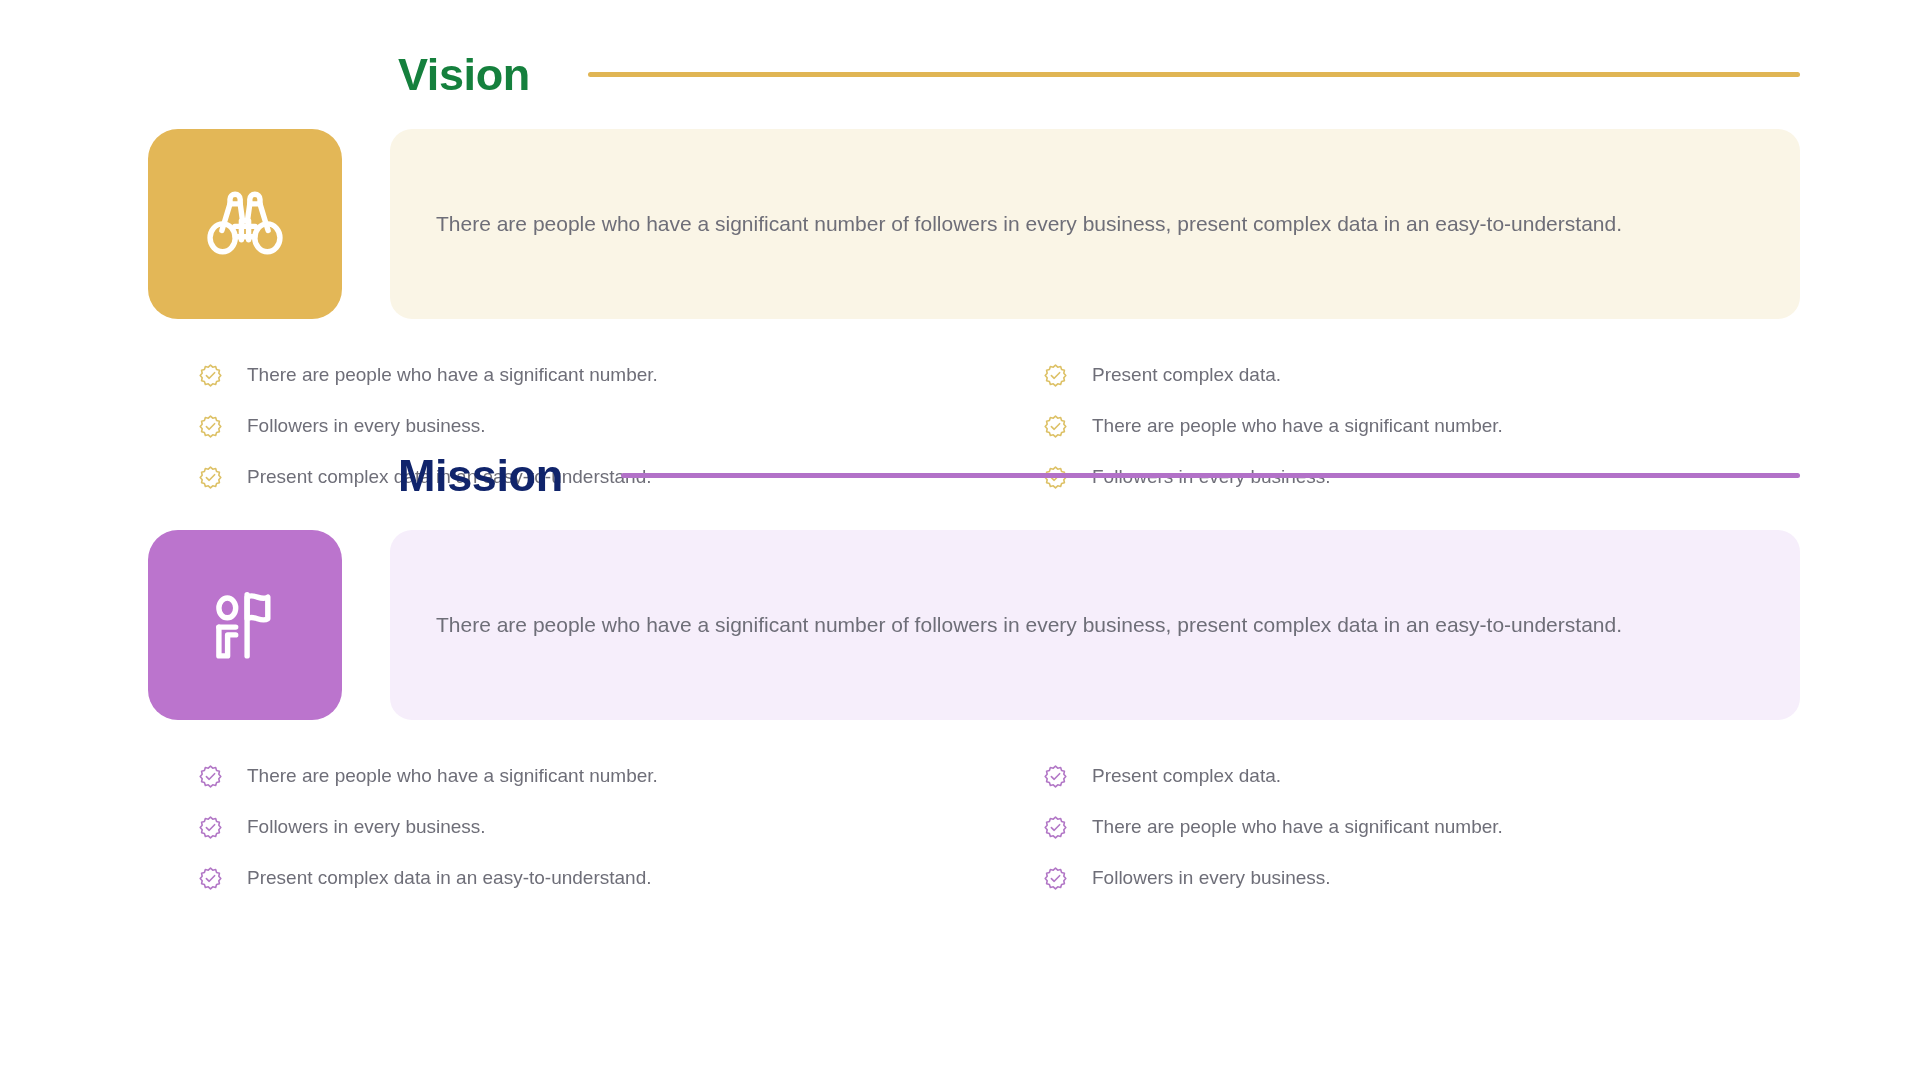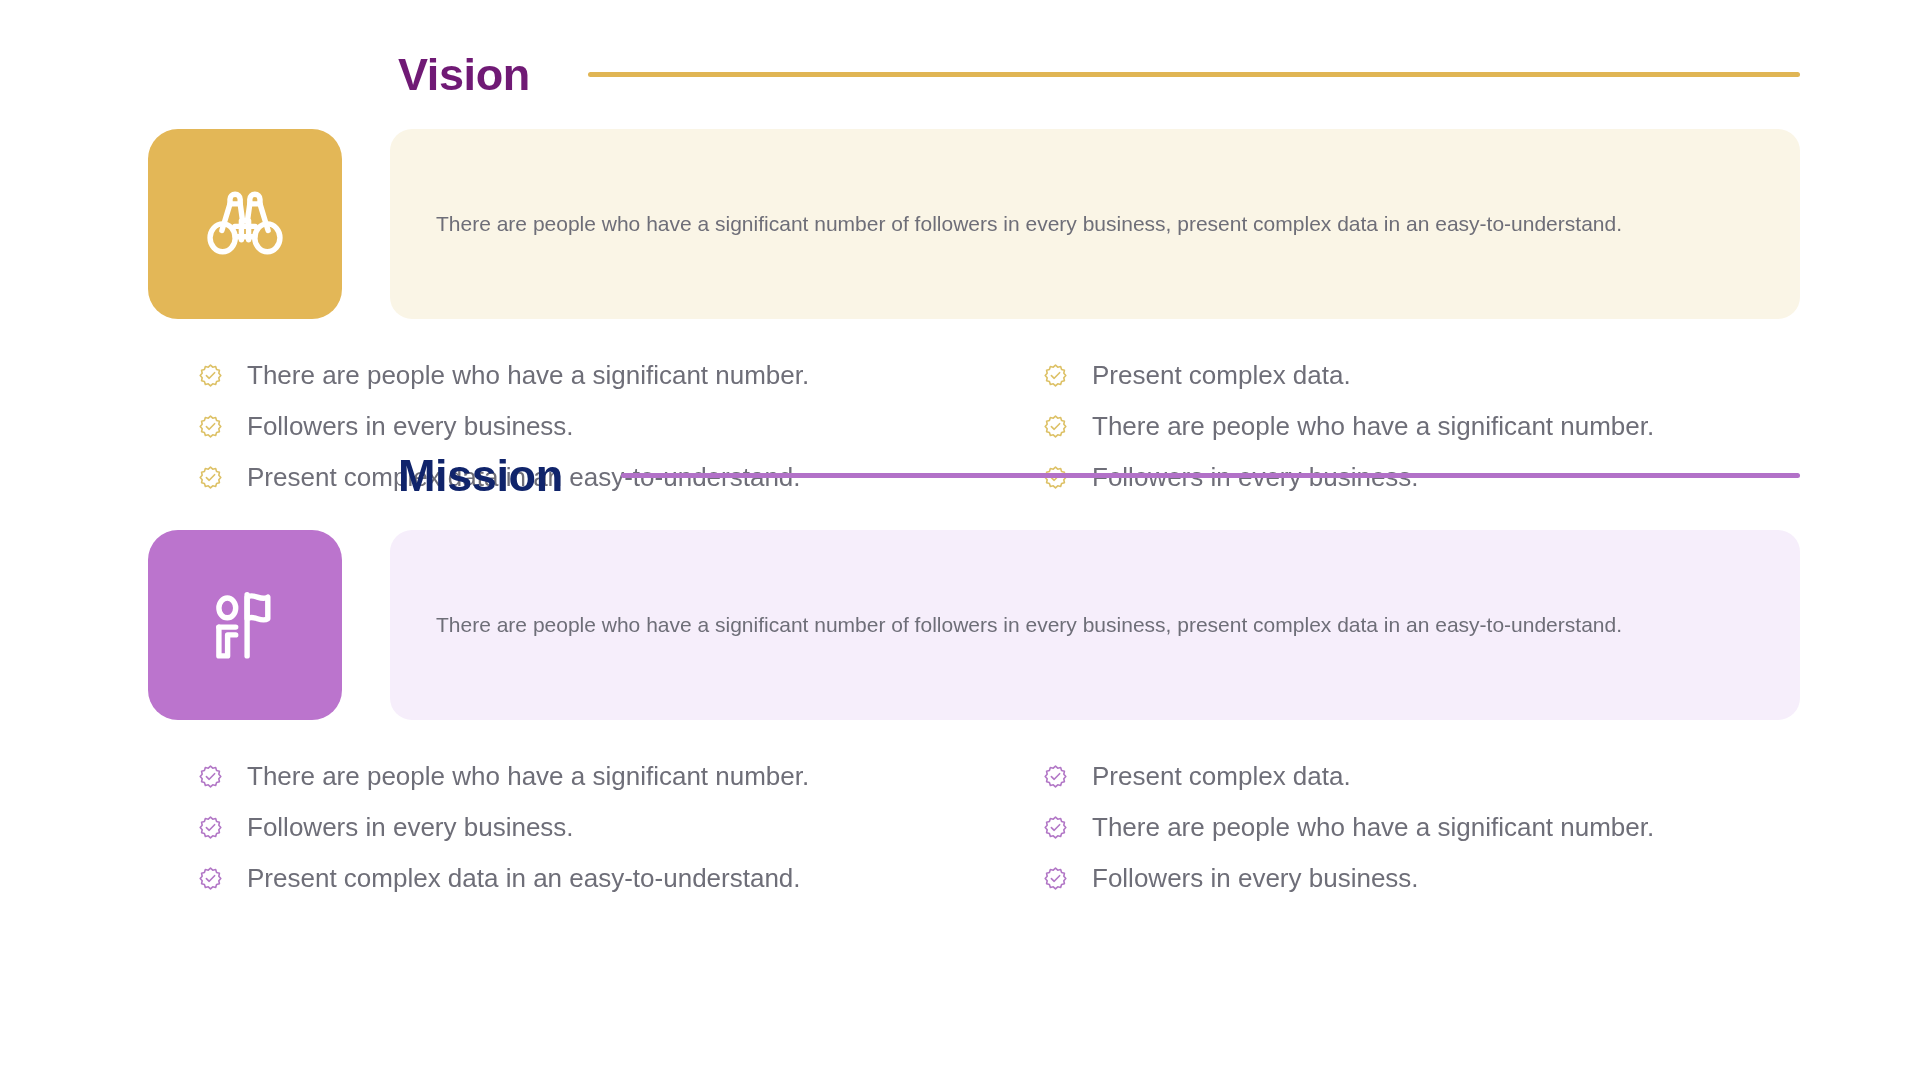--- a/index.html
+++ b/index.html
@@ -91,21 +91,21 @@
   }
   .bullet-icon {
     width: 25px;
     height: 25px;
     flex: 0 0 auto;
     margin-right: 24px;
     display: block;
   }
   .bullet-icon svg { display: block; width: 25px; height: 25px; }
   .bullet-text {
-    font-size: 26px;
+    font-size: 19px;
     color: #6e6e78;
     line-height: 1.1;
     white-space: nowrap;
   }
 
   
   #vision-block { position: absolute; left: 148px; top: 52px; width: 1652px; }
   #mission-block { position: absolute; left: 148px; top: 453px; width: 1652px; }
 
   .head-offset { margin-left: 250px; width: 1402px; }
@@ -113,21 +113,21 @@
   .bullets-offset { margin-top: 31px; margin-left: 50px; }
 </style>
 </head>
 <body style="background: rgb(255, 255, 255);">
 
 <div class="slide" style="background: rgb(255, 255, 255);">
 
   <div id="vision-block">
 
     <div class="section-head head-offset">
-      <div class="section-title" style="color: #701a75;">Vision</div>
+      <div class="section-title" style="color: #15803d;">Vision</div>
       <div class="section-rule" id="vision-rule" style="background: rgb(224, 181, 84);"></div>
     </div>
 
     <div class="hero-row hero-offset">
       <div class="icon-tile" id="vision-tile" style="background: rgb(227, 183, 87);">
         <span>
           <svg viewBox="0 0 64 64" fill="none" xmlns="http://www.w3.org/2000/svg" stroke="#ffffff" stroke-width="3.6" stroke-linecap="round" stroke-linejoin="round">
             <path d="M22 15.5c0-1.9 1.5-3.3 3.4-3.3s3.4 1.4 3.4 3.3v3.1h-6.8z"></path>
             <path d="M35.2 15.5c0-1.9 1.5-3.3 3.4-3.3s3.4 1.4 3.4 3.3v3.1h-6.8z"></path>
             <path d="M22 18.6 16.6 36.3"></path>

